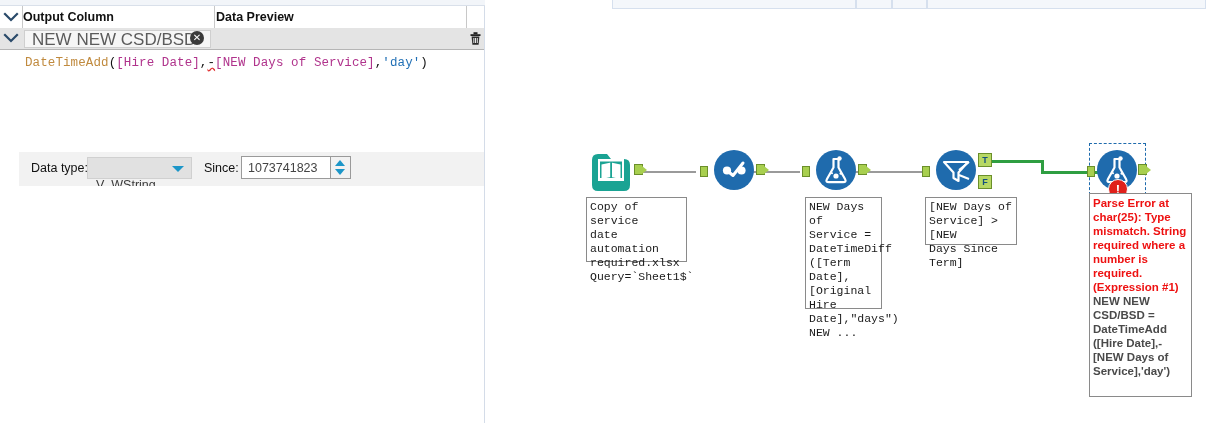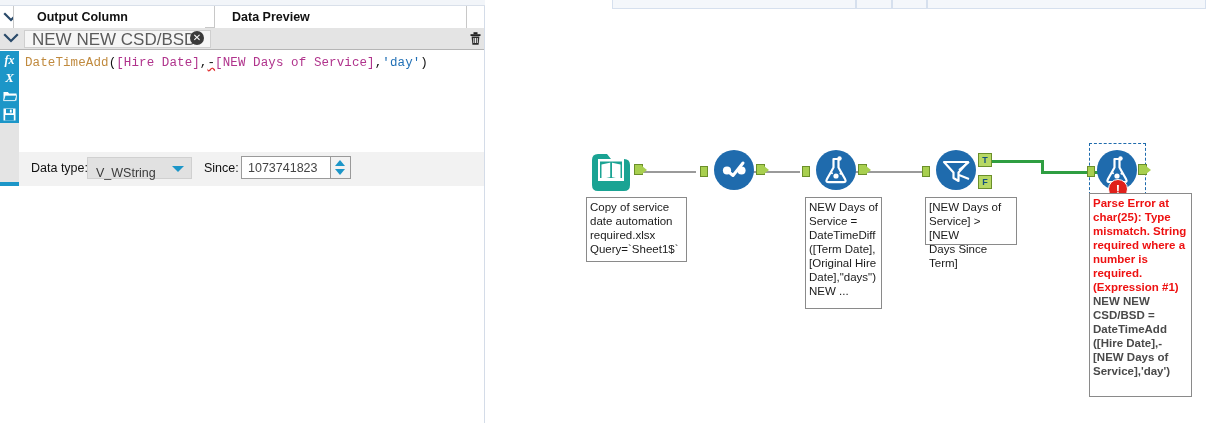--- a/index.html
+++ b/index.html
@@ -30,22 +30,22 @@
     border-bottom:1px solid #c8c8c8;
     box-sizing:border-box;
   }
   .hdr-cell{
     position:absolute;top:0;height:22px;line-height:22px;
     font-weight:bold;font-size:12.5px;color:#111;
     box-sizing:border-box;
     background:#ffffff;
   }
   #hdr-chev{left:0;top:0;width:22px;height:22px;}
-  #hdr-out{left:13px;width:192px;border-left:1px solid #c8c8c8;padding-left:23px;}
-  #hdr-prev{left:214px;width:252px;border-left:1px solid #c8c8c8;padding-left:17px;}
+  #hdr-out{left:22px;width:192px;border-left:1px solid #c8c8c8;padding-left:0;}
+  #hdr-prev{left:214px;width:252px;border-left:1px solid #c8c8c8;padding-left:1px;}
   #hdr-last{left:466px;width:18px;border-left:1px solid #c8c8c8;}
   .chev-svg{display:block;}
 
   
   #val-row{
     left:0;top:28px;width:484px;height:22px;
     background:#e4e4e4;
     border-bottom:1px solid #b5b5b5;
     box-sizing:border-box;
   }
@@ -115,21 +115,21 @@
 
   
   #dtype-row{
     left:19px;top:152px;width:465px;height:34px;background:#f2f2f2;
   }
   #dtype-label{left:12px;top:9px;font-size:12.5px;color:#111;}
   #dtype-select{
     left:68px;top:5px;width:105px;height:22px;
     background:#e1e1e1;border:1px solid #d0d0d0;box-sizing:border-box;
   }
-  #dtype-val{left:8px;top:6px;line-height:18px;font-size:12.5px;color:#3b3b3b;}
+  #dtype-val{left:8px;top:18px;line-height:18px;font-size:12.5px;color:#3b3b3b;}
   #dtype-arrow{left:84px;top:7px;}
   #size-label{left:185px;top:9px;font-size:12.5px;color:#111;}
   #size-box{
     left:222px;top:4px;width:90px;height:23px;
     background:#ffffff;border:1px solid #9a9a9a;box-sizing:border-box;
   }
   #size-val{left:6px;top:2px;line-height:19px;font-size:12.5px;color:#444;}
   #size-spin{
     left:312px;top:4px;width:20px;height:23px;
     background:#f2f2f2;border:1px solid #9a9a9a;border-left:none;box-sizing:border-box;
@@ -162,21 +162,21 @@
     position:absolute;width:8px;height:11px;background:#a8cf4f;border:1px solid #6b8f2a;box-sizing:border-box;
   }
   .wire{position:absolute;background:#9a9a9a;height:2px;}
   .wire-green{position:absolute;background:#2f9e41;}
 
   .ann{
     position:absolute;background:#ffffff;border:1px solid #8a8a8a;
     box-sizing:border-box;
     font-size:11.5px;line-height:14px;color:#1a1a1a;
     padding:2px 3px;
-    font-family:Liberation Sans, sans-serif;
+    font-family:Liberation Mono, monospace;
   }
   .ann-err{
     position:absolute;background:#ffffff;border:1px solid #8a8a8a;
     box-sizing:border-box;padding:2px 3px;
     font-size:11.5px;line-height:14px;
   }
   .err-red{color:#ee1111;font-weight:bold;}
   .err-grey{color:#4a4a4a;font-weight:bold;}
 
   #sel-box{
@@ -235,48 +235,20 @@
         <rect x="1.5" y="3.2" width="10" height="1.8" fill="#222"></rect>
         <path d="M4.5 1.2 h4 v2 h-4 z" fill="#222"></path>
         <path d="M2.6 5.4 h7.8 l-0.8 8.4 h-6.2 z" fill="#2b2b2b"></path>
         <rect x="4.4" y="7" width="0.9" height="5" fill="#fff"></rect>
         <rect x="6.1" y="7" width="0.9" height="5" fill="#fff"></rect>
         <rect x="7.8" y="7" width="0.9" height="5" fill="#fff"></rect>
       </svg>
     </div>
   </div>
 
-  <div class="abs" id="icon-strip">
-    <div class="sb-icon" id="ic-fx">
-      <span class="fxlabel">fx</span>
-    </div>
-    <div class="sb-icon" id="ic-x">
-      <span class="xlabel">X</span>
-    </div>
-    <div class="sb-icon" id="ic-folder">
-      <svg width="14" height="12" viewBox="0 0 14 12">
-        <path d="M0.5 2 h4.4 l1.2 1.4 h7.4 v7.2 h-13 z" fill="#ffffff"></path>
-        <path d="M2.2 5.2 h11.6 l-1.6 5.4 h-11.6 z" fill="#1c96c8" stroke="#ffffff" stroke-width="0.8"></path>
-      </svg>
-    </div>
-    <div class="sb-icon" id="ic-save">
-      <svg width="13" height="13" viewBox="0 0 13 13">
-        <rect x="0.5" y="0.5" width="12" height="12" fill="#ffffff"></rect>
-        <rect x="3" y="1" width="7" height="4.2" fill="#1c96c8"></rect>
-        <rect x="6.9" y="1.6" width="1.8" height="3" fill="#ffffff"></rect>
-        <rect x="2.2" y="7" width="8.6" height="5.5" fill="#1c96c8"></rect>
-      </svg>
-    </div>
-    <div id="ic-plus">
-      <svg width="13" height="13" viewBox="0 0 13 13">
-        <rect x="5" y="1" width="3" height="11" fill="#ffffff"></rect>
-        <rect x="1" y="5" width="11" height="3" fill="#ffffff"></rect>
-      </svg>
-    </div>
-  </div>
 
   <div class="abs" id="formula-area">
     <div class="abs" id="formula-text"><span class="f-fn">DateTimeAdd</span><span class="f-paren">(</span><span class="f-field">[Hire Date]</span><span class="f-punc">,</span><span class="squiggle">-</span><span class="f-field">[NEW Days of Service]</span><span class="f-punc">,</span><span class="f-str">'day'</span><span class="f-paren">)</span></div>
   </div>
 
   <div class="abs" id="dtype-row">
     <div class="abs" id="dtype-label">Data type:</div>
 
     <div class="abs" id="dtype-select">
       <div class="abs" id="dtype-val">V_WString</div>

